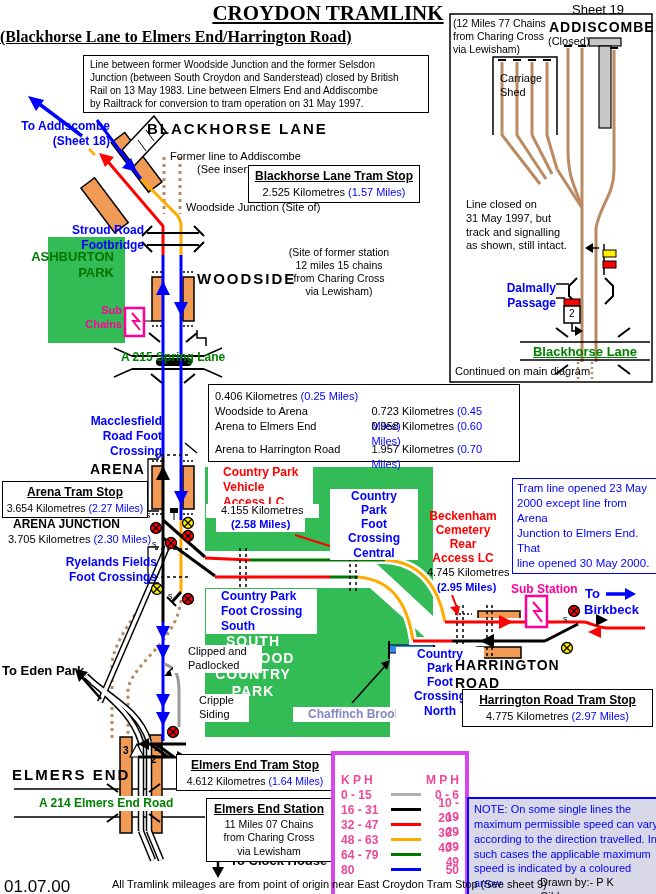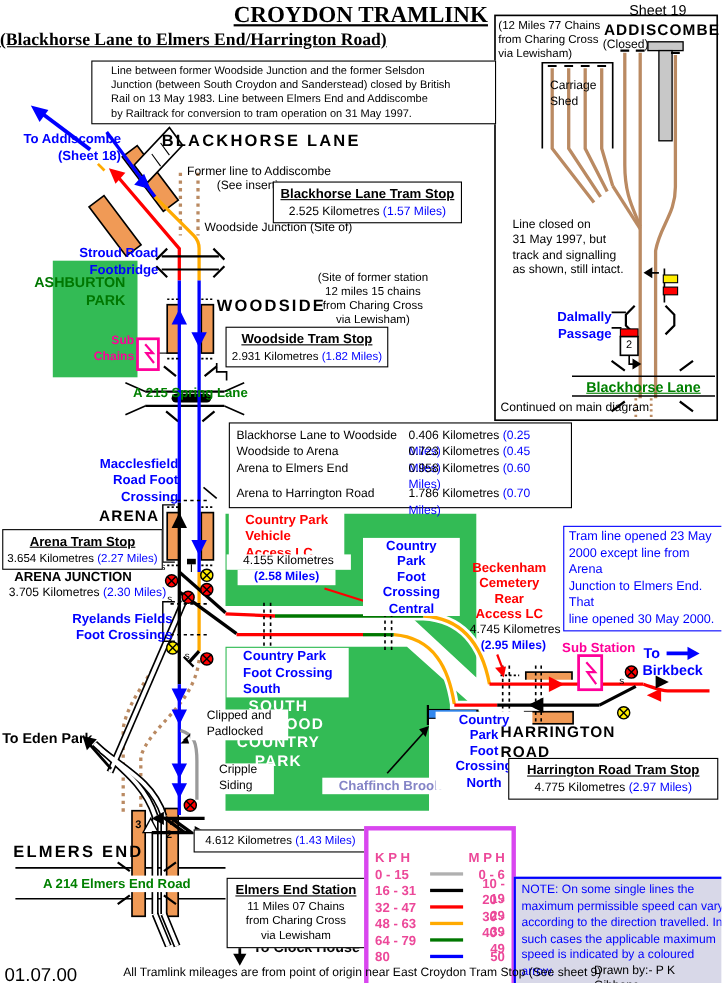--- a/index.html
+++ b/index.html
@@ -16,21 +16,21 @@
   .blue{color:#0000ff}.red{color:#ff0000}.green{color:#008000}.pink{color:#ff0099}
   .white{color:#ffffff}.purp{color:#8484c6}
   .r{text-align:right}.c{text-align:center}
   .bg{background:#fff;padding:0 15px}
   .tight{line-height:1.18}
   .title{position:absolute;left:0;right:0;top:1px;text-align:center;z-index:3;
          font:bold 21px "Liberation Serif",serif;text-decoration:underline}
   .subtitle{position:absolute;left:0;right:120px;top:28px;text-align:left;z-index:3;
          font:bold 16px "Liberation Serif",serif;text-decoration:underline}
   .cnote{position:absolute;left:83px;top:55px;width:332px;border:1px solid #000;z-index:3;
-         font:10px "Liberation Sans",sans-serif;padding:2px 17px;white-space:pre-line;
+         font:10px "Liberation Sans",sans-serif;padding:2px 6px;white-space:pre-line;
          line-height:1.3;background:#fff}
   .box{position:absolute;background:#fff;border:1.5px solid #000;text-align:center;
        font:11px "Liberation Sans",sans-serif;padding:2px 3px;line-height:1.4;z-index:3}
   .box .bt{font-weight:bold;font-size:12px;text-decoration:underline}
   .mi{color:#0000ff}
   .pre{white-space:pre-line}
   .obox{position:absolute;background:#fff;border:1.5px solid #0000ff;color:#0000ff;
         font:11.5px "Liberation Sans",sans-serif;padding:2px 4px;text-align:left;
         white-space:pre-line;line-height:1.3;z-index:3}
   .nbox{position:absolute;background:#d8d8e8;border:2px solid #0000ff;color:#0000ff;
@@ -378,59 +378,55 @@
 
 <div class="lbl tiny" style="left:146px;top:510px">s</div>
 <div class="lbl tiny" style="left:152px;top:539px">s</div>
 <div class="lbl tiny" style="left:168px;top:591px">s</div>
 <div class="lbl tiny" style="left:563px;top:614px">s</div>
 
 <div class="box" style="left:248px;top:165px;width:164px">
   <div class="bt">Blackhorse Lane Tram Stop</div>
   <div><span>2.525 Kilometres </span><span class="mi">(1.57 Miles)</span></div>
 </div>
-<div class="box" style="left:205px;top:297px;width:140px">
-  <div class="bt">Woodside Tram Stop</div>
-  <div style="font-size:10.5px"><span>2.931 Kilometres </span><span class="mi">(1.82 Miles)</span></div>
-</div>
 <div class="box" style="left:2px;top:481px;width:138px">
   <div class="bt">Arena Tram Stop</div>
   <div style="font-size:10.5px"><span>3.654 Kilometres </span><span class="mi">(2.27 Miles)</span></div>
 </div>
 <div class="box" style="left:462px;top:689px;width:183px">
   <div class="bt">Harrington Road Tram Stop</div>
   <div><span>4.775 Kilometres </span><span class="mi">(2.97 Miles)</span></div>
 </div>
 <div class="box" style="left:176px;top:754px;width:150px">
-  <div style="font-size:10.5px"><span>4.612 Kilometres </span><span class="mi">(1.43 Miles)</span></div>
+  <div class="bt">Elmers End Tram Stop</div>
+  <div style="font-size:10.5px"><span>4.612 Kilometres </span><span class="mi">(1.64 Miles)</span></div>
 </div>
 <div class="box" style="left:206px;top:798px;width:118px">
   <div class="bt">Elmers End Station</div>
   <div class="pre" style="font-size:10.5px;line-height:1.3">11 Miles 07 Chains
 from Charing Cross
 via Lewisham</div>
 </div>
 
 <div class="dist">
   <div class="row">
-        <span class="dl">Blackhorse Lane to Woodside</span>
         <span><span>0.406 Kilometres </span><span class="mi">(0.25 Miles)</span></span>
       </div>
   <div class="row">
         <span class="dl">Woodside to Arena</span>
         <span><span>0.723 Kilometres </span><span class="mi">(0.45 Miles)</span></span>
       </div>
   <div class="row">
         <span class="dl">Arena to Elmers End</span>
         <span><span>0.958 Kilometres </span><span class="mi">(0.60 Miles)</span></span>
       </div>
   <div class="gap"></div>
   <div class="row">
         <span class="dl">Arena to Harrington Road</span>
-        <span><span>1.786 Kilometres </span><span class="mi">(0.70 Miles)</span></span>
+        <span><span>1.957 Kilometres </span><span class="mi">(0.70 Miles)</span></span>
       </div>
 </div>
 
 <div class="obox" style="left:512px;top:478px;width:141px">Tram line opened 23 May
 2000 except line from Arena
 Junction to Elmers End. That
 line opened 30 May 2000.</div>
 
 <div class="lgd" style="left:331px;top:751px;width:118px">
   <div class="row">

